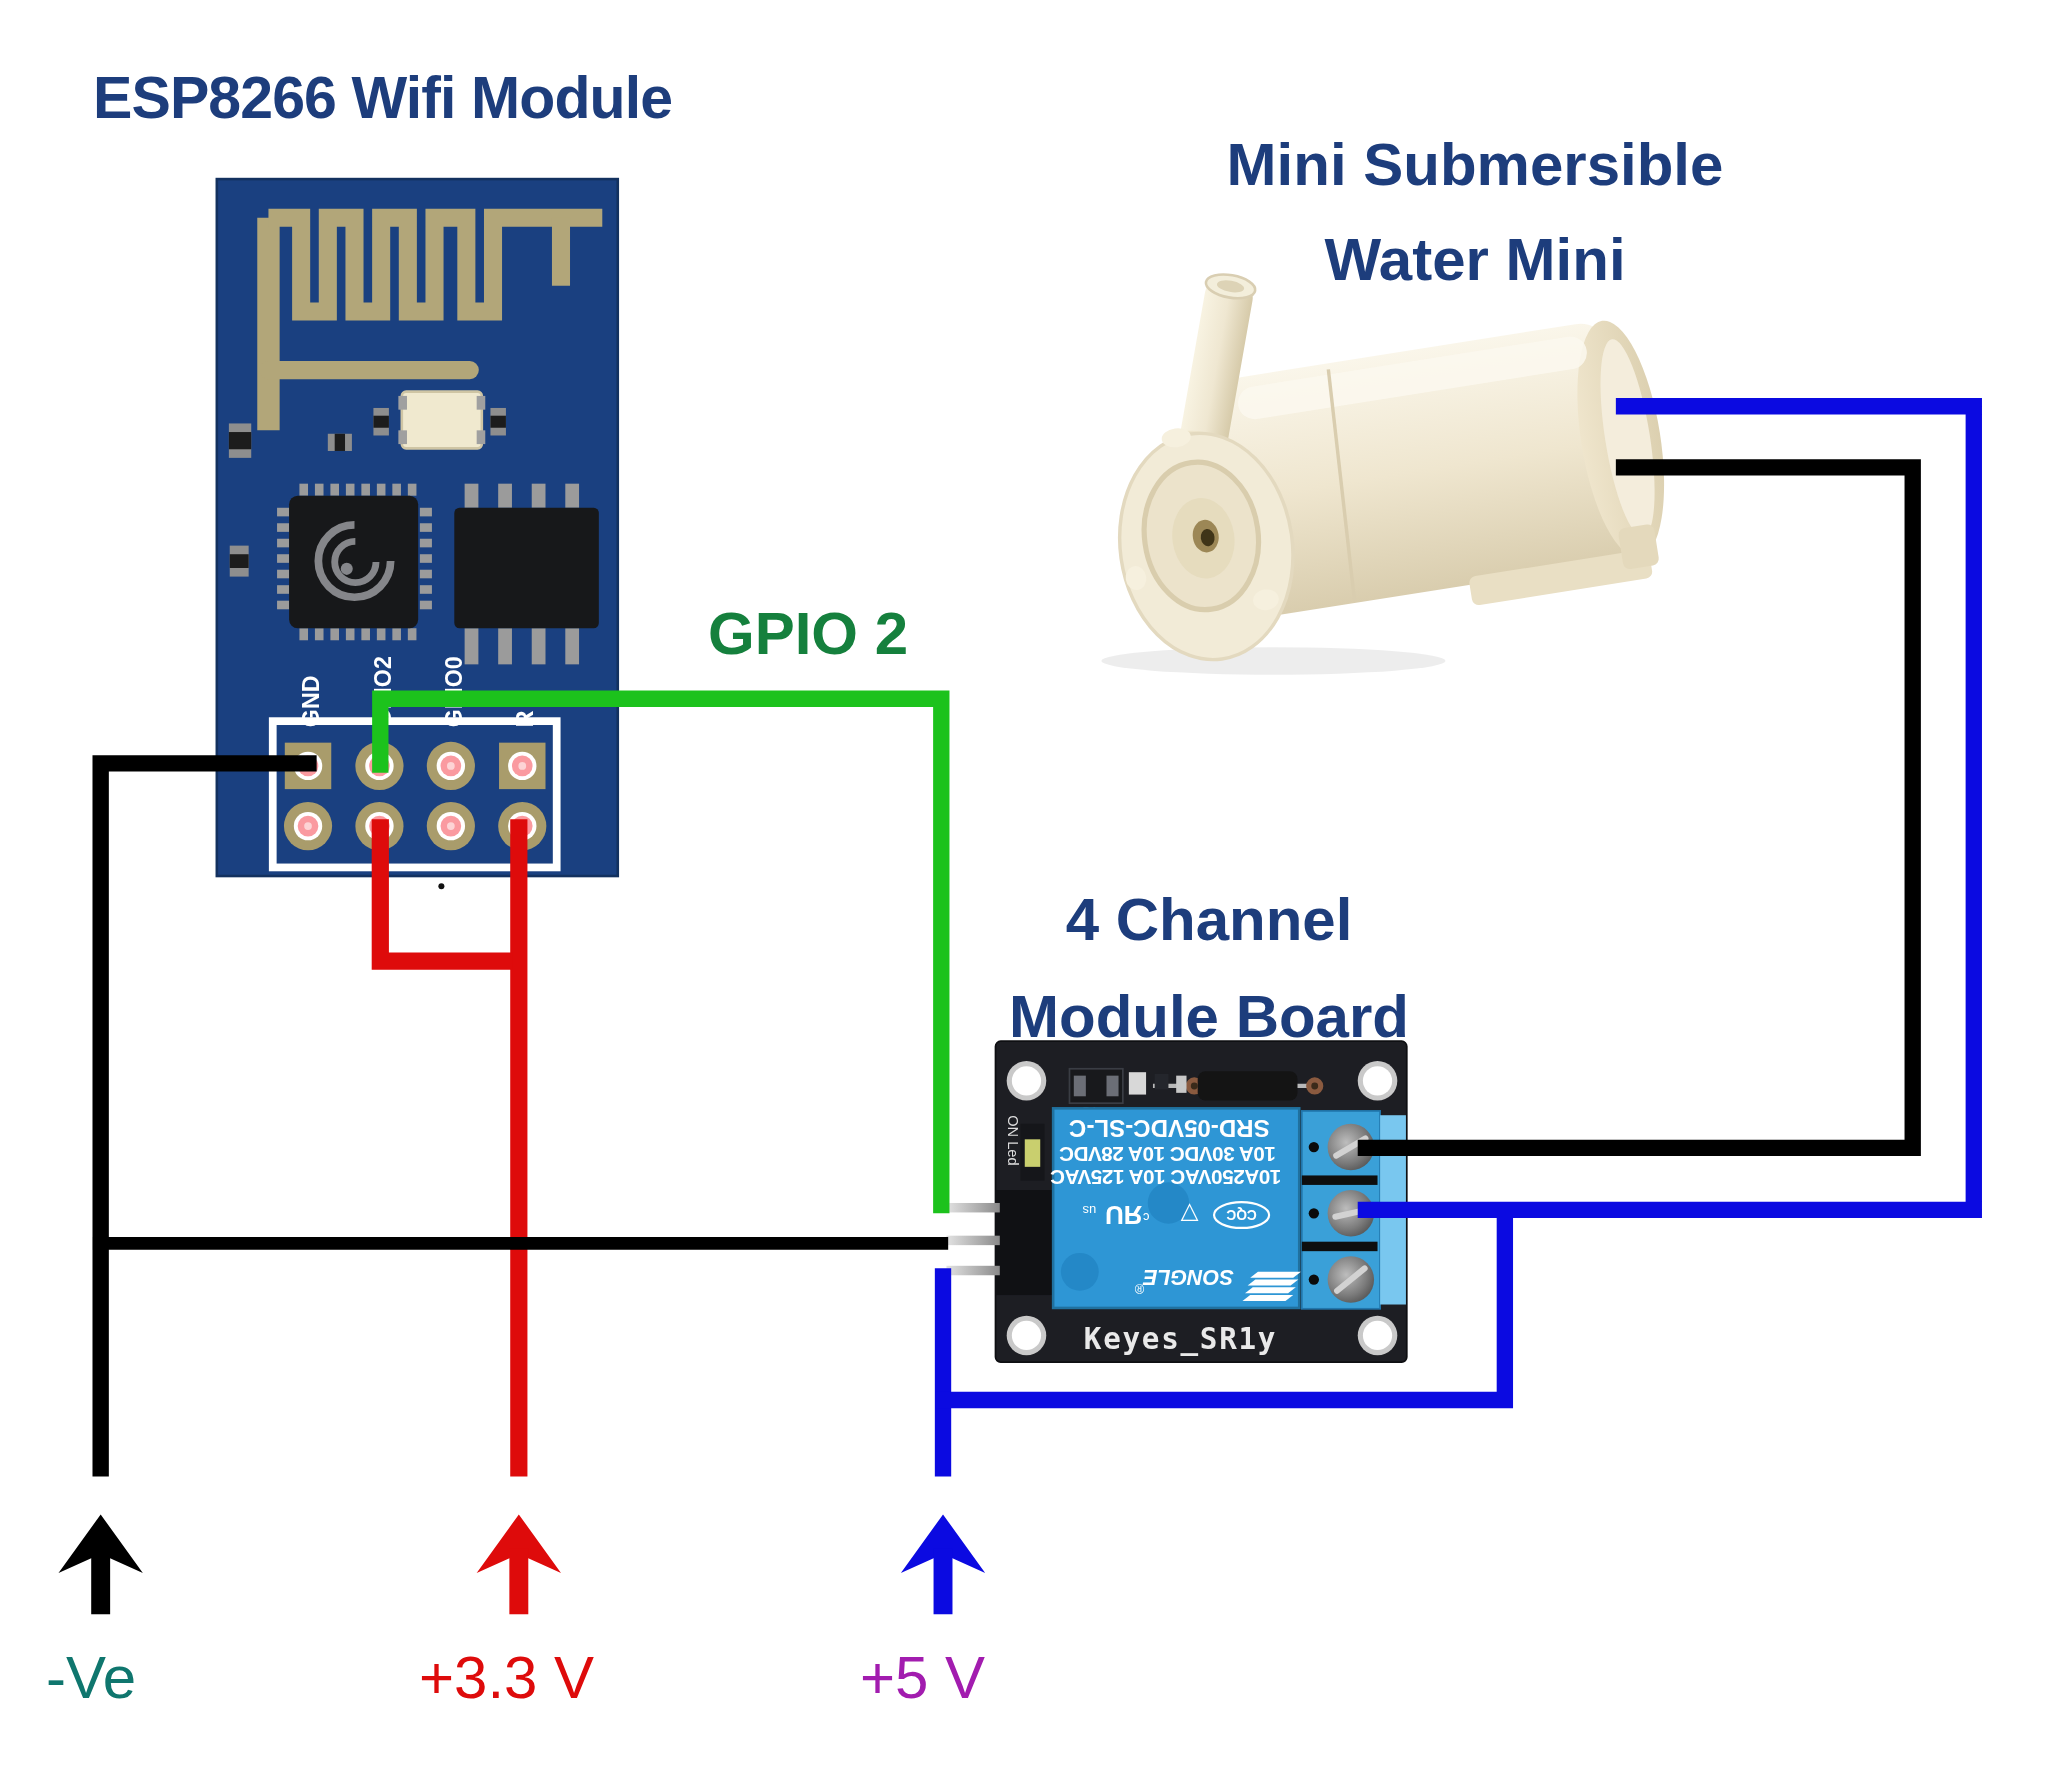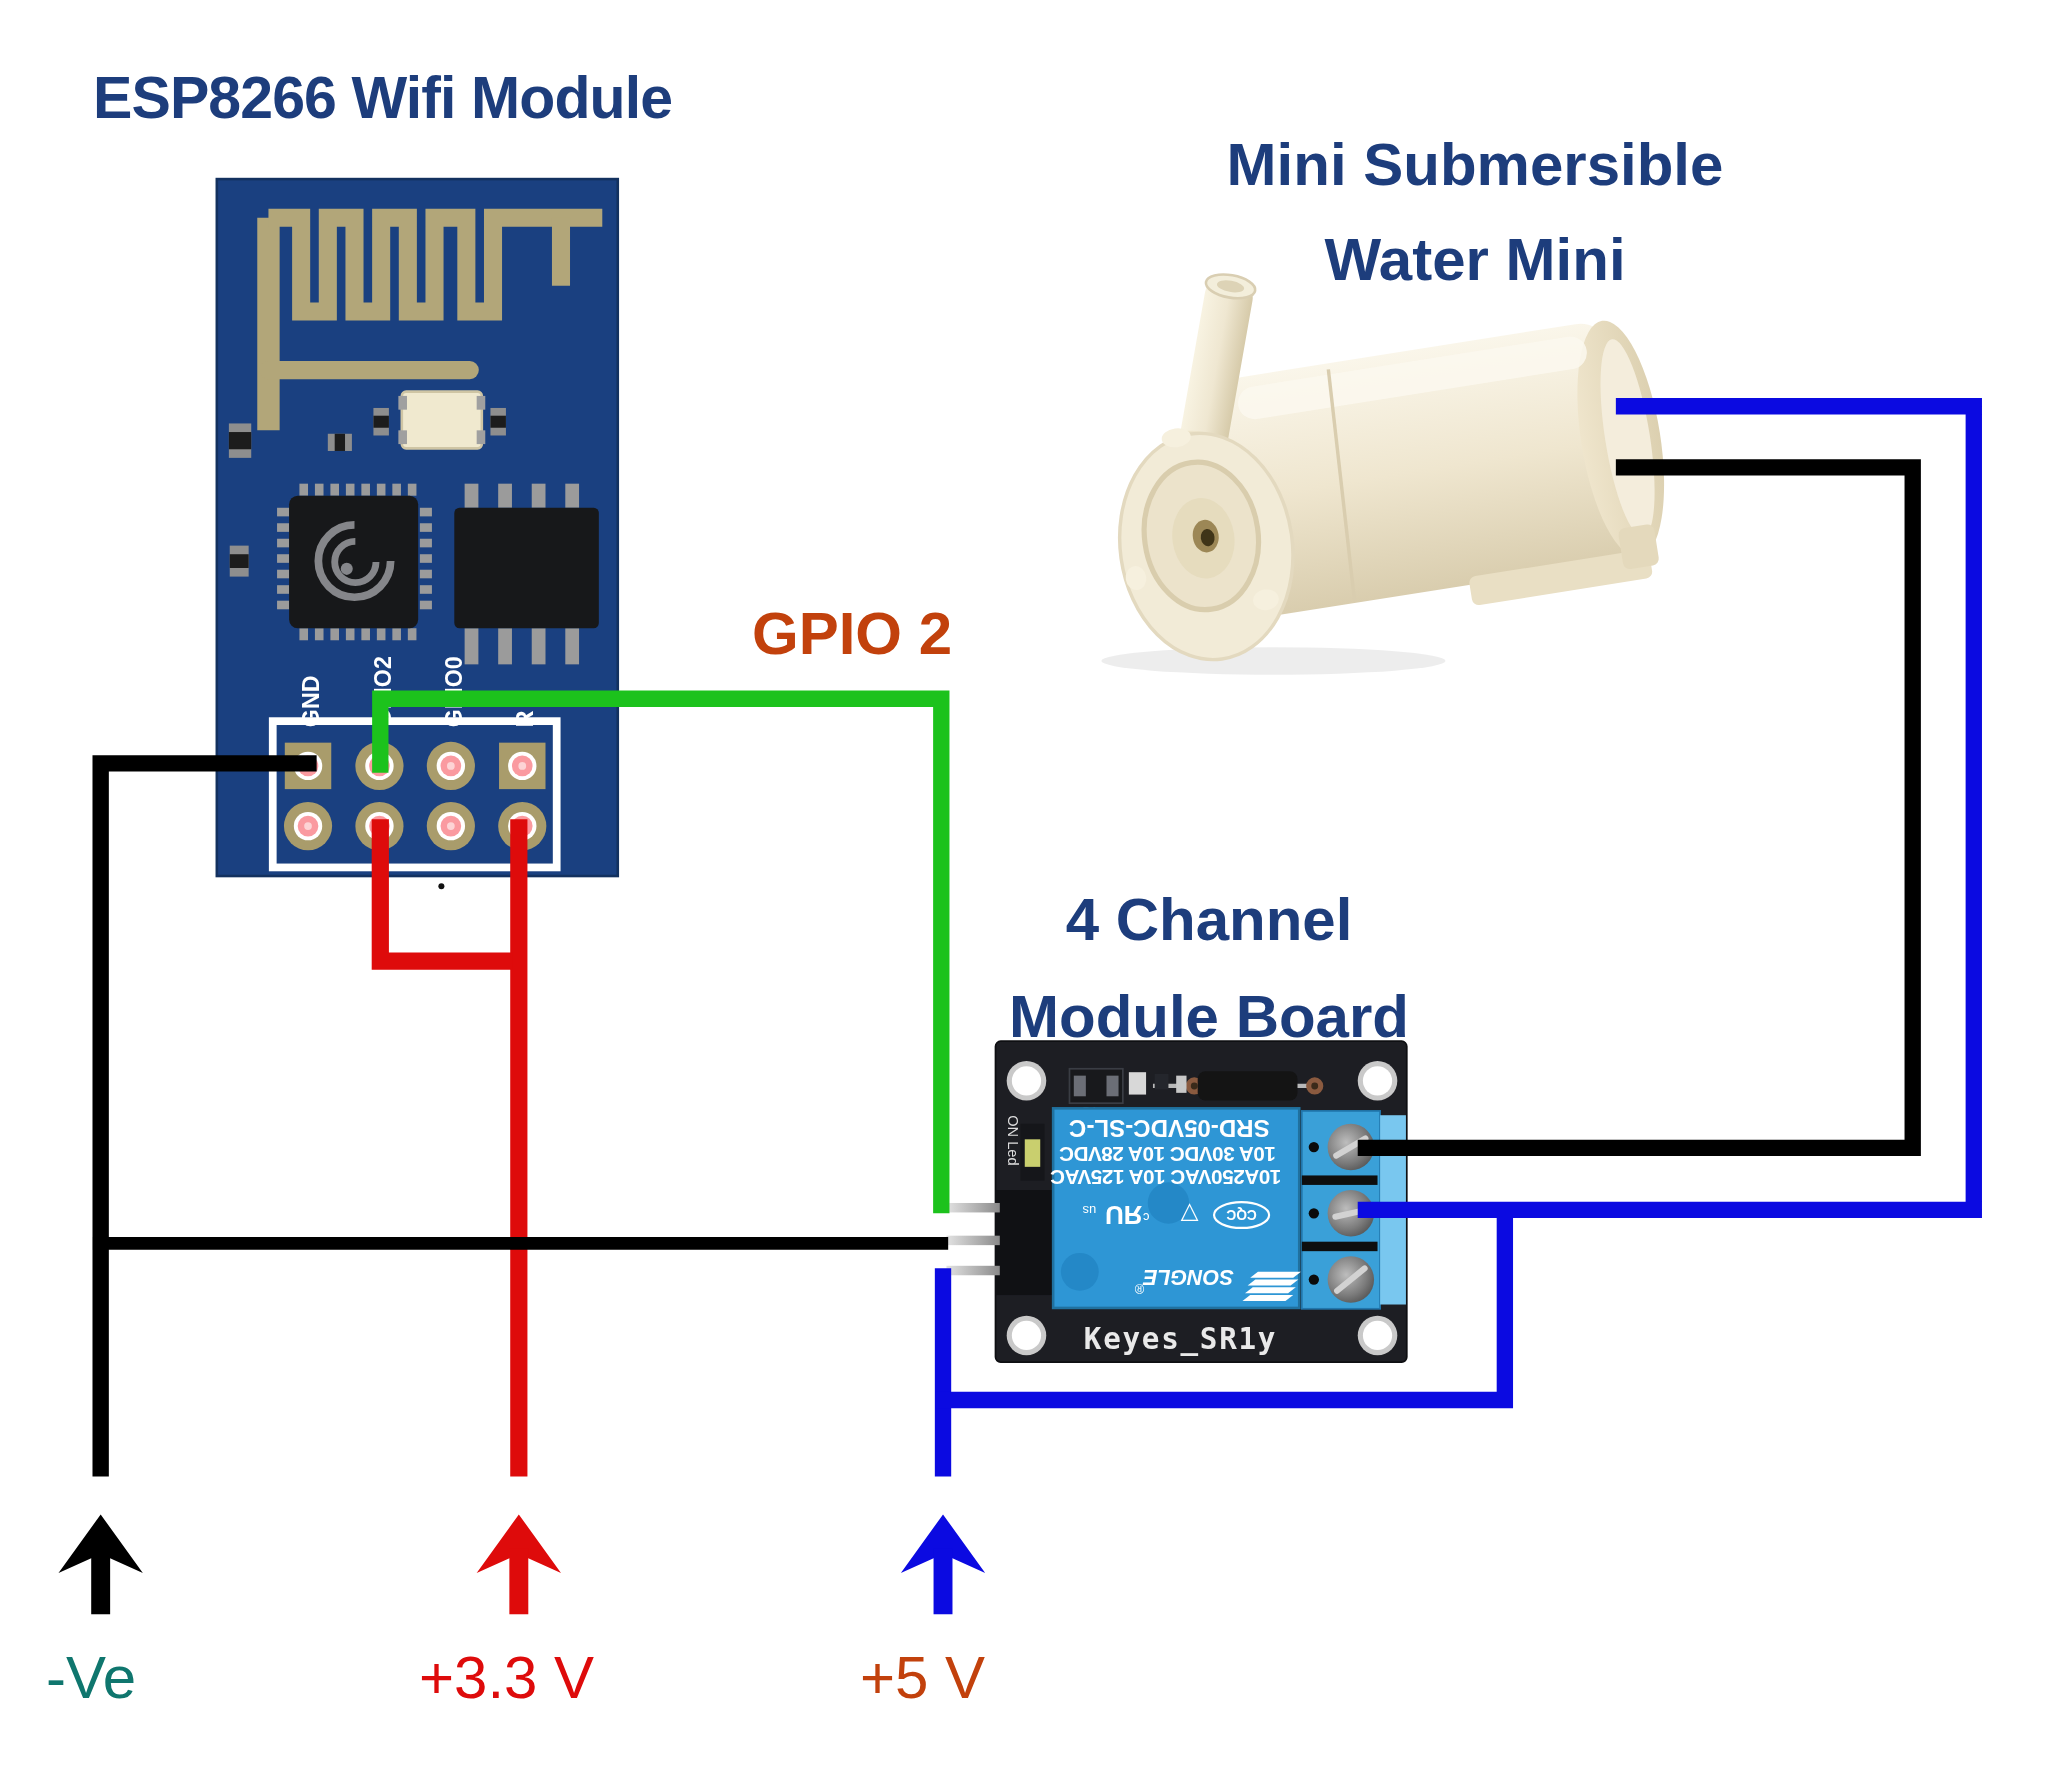--- a/index.html
+++ b/index.html
@@ -3,25 +3,25 @@
 <meta charset="utf-8">
 <style>
   html,body{margin:0;padding:0;background:#ffffff;}
   .canvas{position:relative;width:2065px;height:1777px;background:#ffffff;overflow:hidden;
           font-family:"Liberation Sans",sans-serif;}
   .gfx{position:absolute;left:0;top:0;}
   .cap{position:absolute;font-weight:700;color:#1d3d7c;line-height:1.0;white-space:nowrap;}
   .title-esp{left:93px;top:69px;font-size:59px;letter-spacing:-0.9px;text-align:right;}
   .title-pump{left:1191px;top:117px;width:568px;text-align:center;font-size:60px;line-height:95px;}
   .title-relay{left:951px;top:871px;width:516px;text-align:center;font-size:60px;line-height:97px;}
-  .lbl-gpio{left:752px;top:604px;font-size:60px;color:#c2410c;font-weight:700;text-align:center;}
+  .lbl-gpio{left:708px;top:604px;font-size:60px;color:#15803d;font-weight:700;text-align:center;}
   .supply{position:absolute;top:1643px;font-size:60px;font-weight:500;white-space:nowrap;}
   .neg{left:46px;color:#0f766e;}
   .v33{left:419px;color:#de0b0b;}
-  .v5{left:860px;color:#c2410c;}
+  .v5{left:860px;color:#a21caf;}
   .svgtxt{font-family:"Liberation Sans",sans-serif;}
   .mono{font-family:"DejaVu Sans Mono",monospace;}
 </style>
 </head>
 <body>
 
 <div class="canvas">
 
   <svg class="gfx" width="2065" height="1777" viewBox="0 0 2400 2065">
     <defs>

